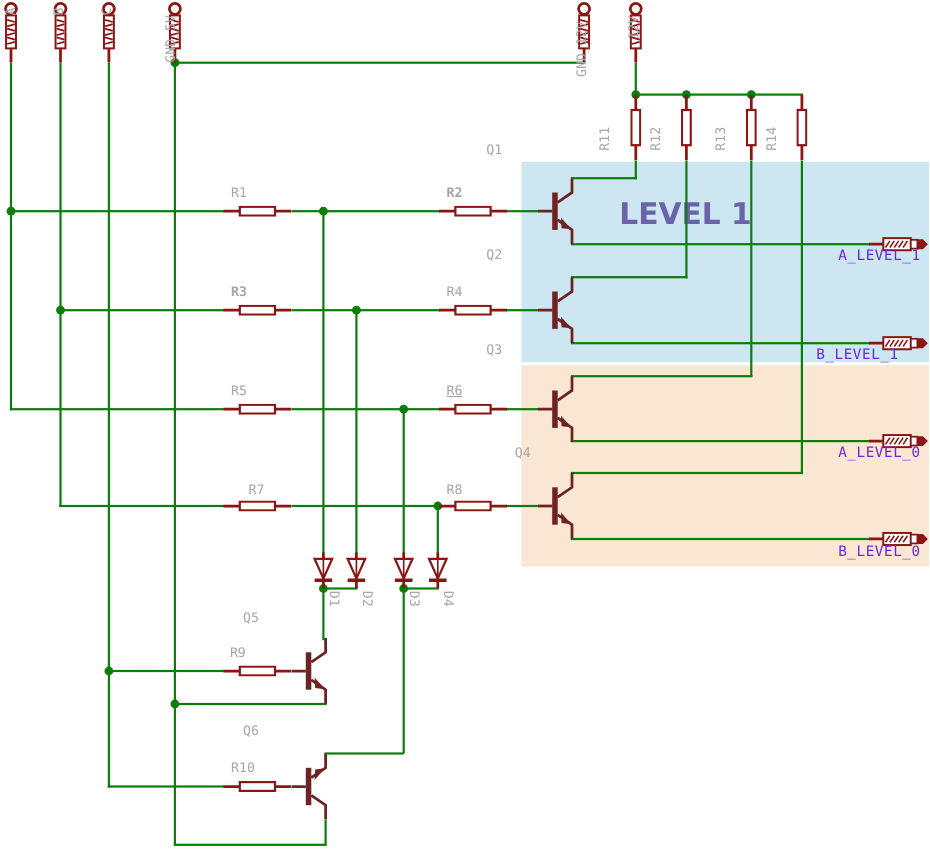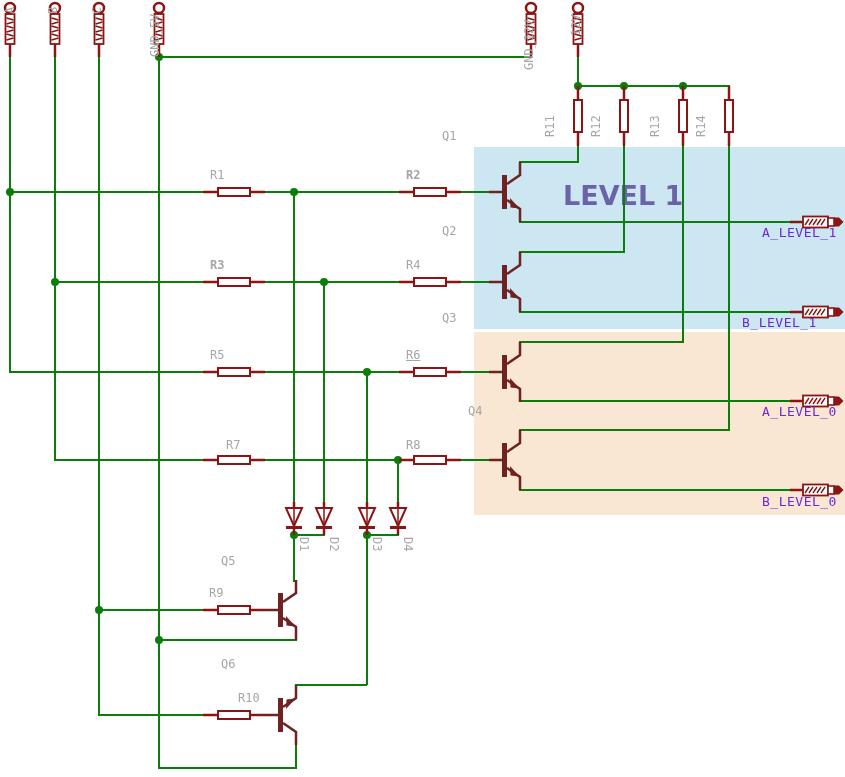--- a/index.html
+++ b/index.html
@@ -200,21 +200,21 @@
 
   <div class="lbl" style="left:210px;top:168px;">R1</div>
   <div class="lbl" style="left:406px;top:168px;font-weight:bold;">R2</div>
   <div class="lbl" style="left:210px;top:258px;font-weight:bold;">R3</div>
   <div class="lbl" style="left:406px;top:258px;">R4</div>
   <div class="lbl" style="left:210px;top:348px;">R5</div>
   <div class="lbl" style="left:406px;top:348px;text-decoration:underline;">R6</div>
   <div class="lbl" style="left:210px;top:438px;margin-left:16px;">R7</div>
   <div class="lbl" style="left:406px;top:438px;">R8</div>
   <div class="lbl" style="left:209px;top:586px;">R9</div>
-  <div class="lbl" style="left:210px;top:691px;margin-left:28px;">R10</div>
+  <div class="lbl" style="left:210px;top:691px;">R10</div>
 
   <svg class="comp" style="left:573px;top:86px;" width="10" height="60">
       <use href="#sym-res-v"></use>
     </svg>
   <svg class="comp" style="left:619px;top:86px;" width="10" height="60">
       <use href="#sym-res-v"></use>
     </svg>
   <svg class="comp" style="left:678px;top:86px;" width="10" height="60">
       <use href="#sym-res-v"></use>
     </svg>

